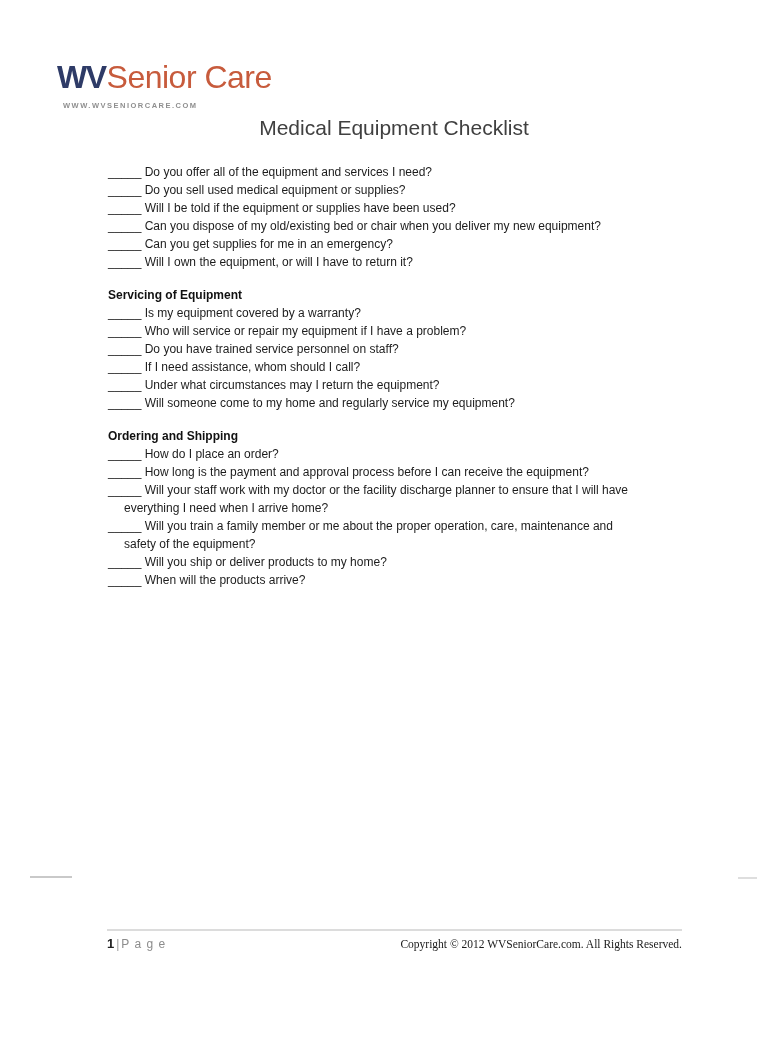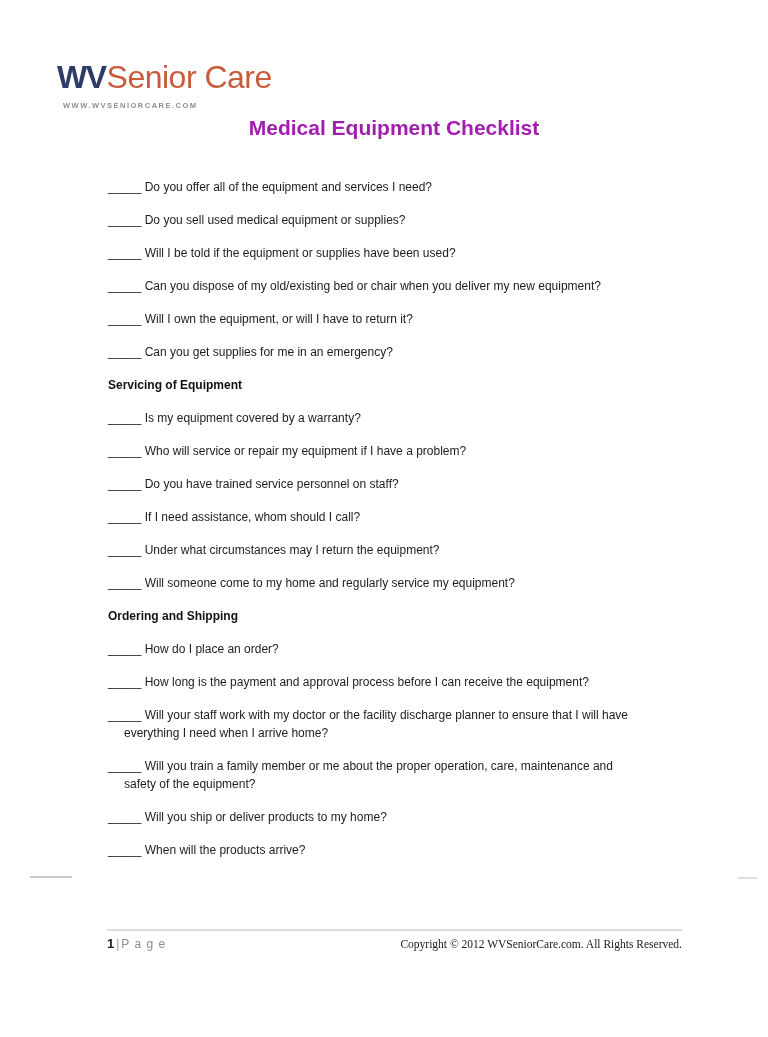--- a/index.html
+++ b/index.html
@@ -21,35 +21,35 @@
   .logo-name {
     color:#c75b3c; font-size:32px; letter-spacing:-0.5px; margin-left:1px;
   }
   .logo-url {
     margin-top:1px; padding-left:6px;
     font-size:7.5px; font-weight:bold; color:#8f8f8f; letter-spacing:1.5px;
   }
   
   .title {
     position:absolute; left:108px; top:116px; width:572px;
-    text-align:center; font-size:21px; font-weight:bold; color:#a21caf;
+    text-align:center; font-size:21px; font-weight:normal; color:#404040;
   }
   
   .content {
     position:absolute; left:108px; top:163px; width:572px;
     font-size:12px; color:#1c1c1c;
   }
   .section-heading {
     font-size:12px; font-weight:bold; color:#111111;
     line-height:18px; margin-top:15px;
   }
   .section-heading:first-child { margin-top:0; }
   .section-heading.extra-gap { }
   .item {
-    margin-top:15px; line-height:18px;
+    line-height:18px;
     padding-left:16px; text-indent:-16px;
   }
   .item-text { white-space:pre-line; }
   .blank { color:#1c1c1c; }
   
   .footer-rule {
     position:absolute; left:107px; top:929px; width:575px; height:2px;
     background:#dcdcdc;
   }
   .footer {
@@ -80,22 +80,22 @@
     <div class="logo-url">WWW.WVSENIORCARE.COM</div>
   </div>
 
   <div class="title">Medical Equipment Checklist</div>
 
   <div class="content" id="sections">
       <div class="item"><span class="blank">_____ </span><span class="item-text">Do you offer all of the equipment and services I need?</span></div>
       <div class="item"><span class="blank">_____ </span><span class="item-text">Do you sell used medical equipment or supplies?</span></div>
       <div class="item"><span class="blank">_____ </span><span class="item-text">Will I be told if the equipment or supplies have been used?</span></div>
       <div class="item"><span class="blank">_____ </span><span class="item-text">Can you dispose of my old/existing bed or chair when you deliver my new equipment?</span></div>
+      <div class="item"><span class="blank">_____ </span><span class="item-text">Can you get supplies for me in an emergency?</span></div>
       <div class="item"><span class="blank">_____ </span><span class="item-text">Will I own the equipment, or will I have to return it?</span></div>
-      <div class="item"><span class="blank">_____ </span><span class="item-text">Can you get supplies for me in an emergency?</span></div>
       <div class="section-heading">Servicing of Equipment</div>
       <div class="item"><span class="blank">_____ </span><span class="item-text">Is my equipment covered by a warranty?</span></div>
       <div class="item"><span class="blank">_____ </span><span class="item-text">Who will service or repair my equipment if I have a problem?</span></div>
       <div class="item"><span class="blank">_____ </span><span class="item-text">Do you have trained service personnel on staff?</span></div>
       <div class="item"><span class="blank">_____ </span><span class="item-text">If I need assistance, whom should I call?</span></div>
       <div class="item"><span class="blank">_____ </span><span class="item-text">Under what circumstances may I return the equipment?</span></div>
       <div class="item"><span class="blank">_____ </span><span class="item-text">Will someone come to my home and regularly service my equipment?</span></div>
       <div class="section-heading extra-gap">Ordering and Shipping</div>
       <div class="item"><span class="blank">_____ </span><span class="item-text">How do I place an order?</span></div>
       <div class="item"><span class="blank">_____ </span><span class="item-text">How long is the payment and approval process before I can receive the equipment?</span></div>

